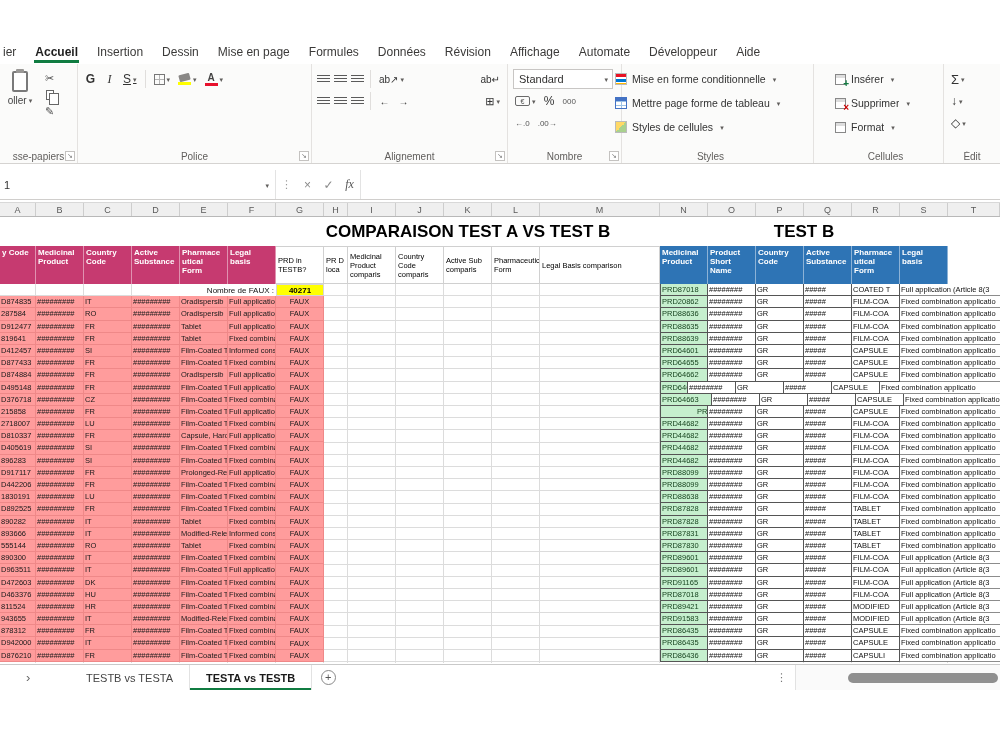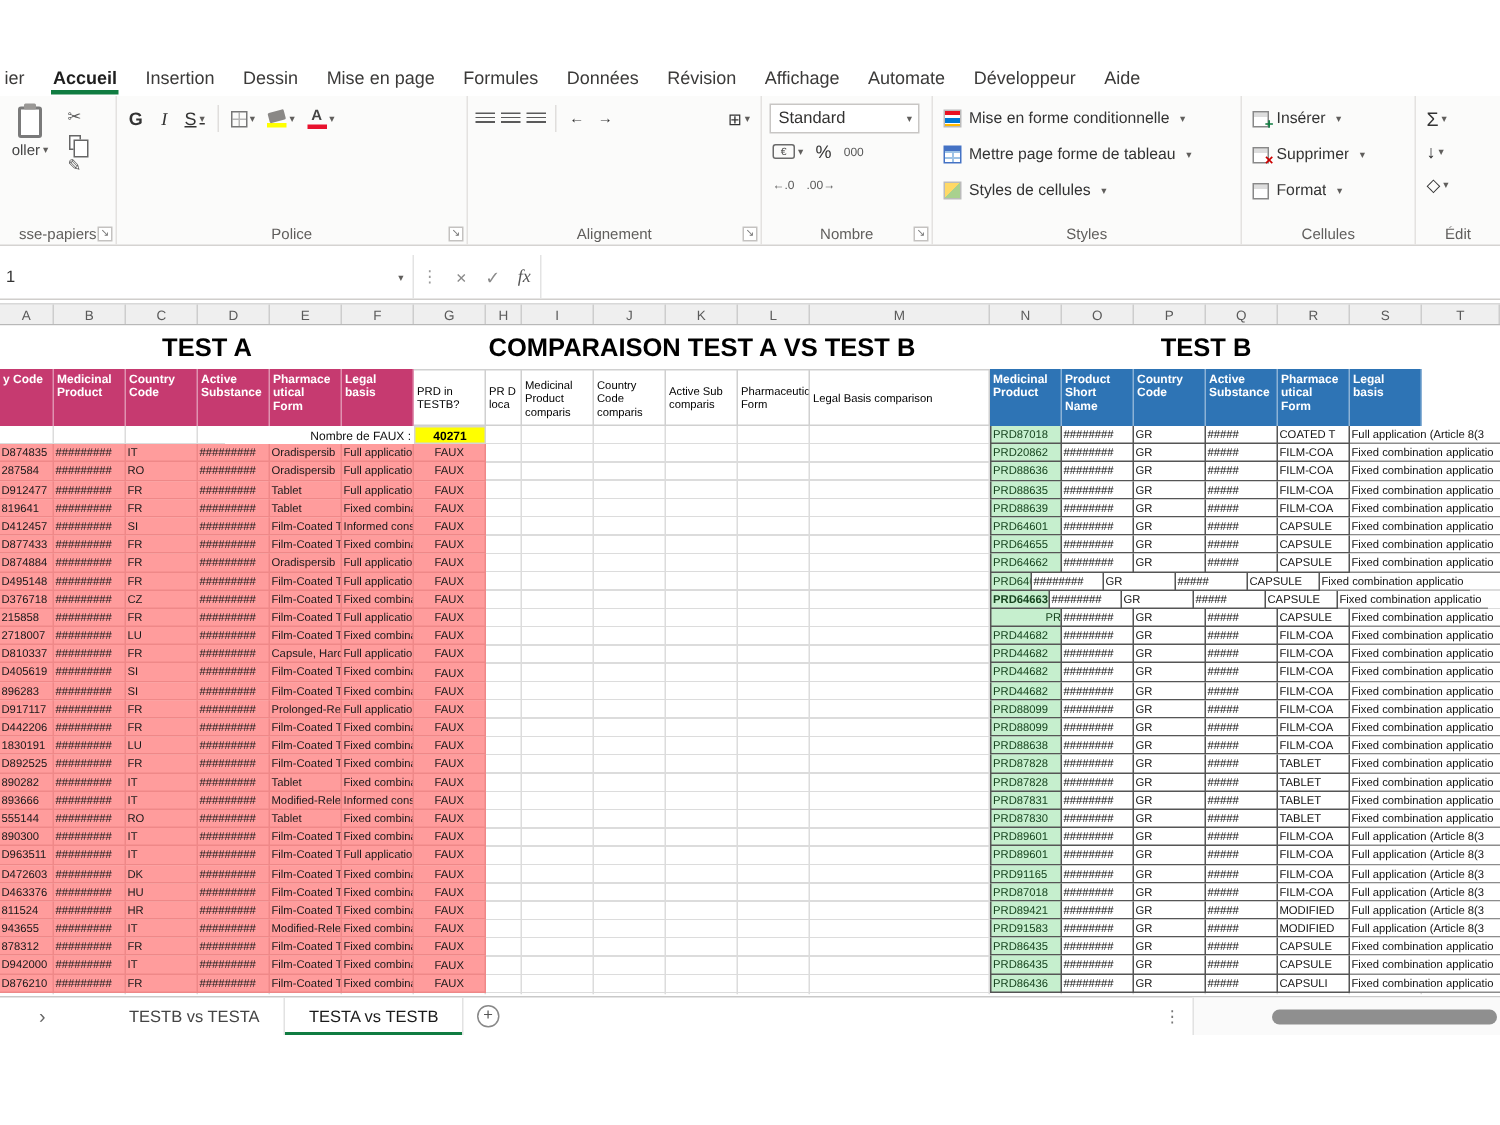--- a/index.html
+++ b/index.html
@@ -89,21 +89,21 @@
 .bbody{position:absolute;left:660px;top:67px;z-index:1}
 .brow{display:flex;height:12.2px}
 .bc{height:12.2px;background:#fff;border-right:1px solid #555;border-bottom:1px solid #555;font-size:7.5px;line-height:11px;color:#111;padding:0 1px;white-space:nowrap;overflow:hidden}
 .bc.bid{background:#C6EFCE;color:#17441f;border-left:1px solid #555}
 .bc.blegal{border-right:none;border-bottom:1px solid #8c8c8c}
 
 
 .sheetbar{position:absolute;top:664px;left:0;width:1000px;height:26px;background:#fff;border-top:1px solid #c9c9c9;display:flex;align-items:stretch;font-size:11px;color:#444}
 .nav{width:70px;display:flex;align-items:center;padding-left:26px;color:#666;font-size:13px}
 .stab{display:flex;align-items:center;padding:0 16px;border-right:1px solid #e2e2e2;white-space:nowrap;cursor:default}
-.stab.active{font-weight:normal;color:#1a1a1a;box-shadow:inset 0 -2px 0 #107C41}
+.stab.active{font-weight:bold;color:#1a1a1a;box-shadow:inset 0 -2px 0 #107C41}
 .addtab{width:32px;display:flex;align-items:center;justify-content:center}
 .addtab span{width:15px;height:15px;border:1px solid #888;border-radius:50%;display:flex;align-items:center;justify-content:center;font-size:11px;color:#555;line-height:1}
 .tabdots{margin-left:auto;display:flex;align-items:center;padding:0 8px;color:#777}
 .hscroll{width:205px;border-left:1px solid #e2e2e2;background:#fafafa;position:relative}
 .hthumb{position:absolute;top:8px;height:10px;left:52px;right:2px;background:#8f8f8f;border-radius:5px}
 </style>
 </head>
 <body>
 
 <div class="app">
@@ -178,20 +178,31 @@
       <span class="launcher">↘</span>
     </div>
 
     <div class="group" style="left:312px;width:196px">
       <div class="gbody">
         <div class="rrow">
           <span class="i-al"></span>
           <span class="i-al"></span>
           <span class="i-al"></span>
           <span class="sep"></span>
+          <span class="btn" style="font-size:10px">
+              <span>ab↗</span>
+              <span class="caret">▾</span>
+            </span>
+          <span class="btn" style="font-size:10px;margin-left:auto">ab↵</span>
+        </div>
+        <div class="rrow">
+          <span class="i-al"></span>
+          <span class="i-al"></span>
+          <span class="i-al"></span>
+          <span class="sep"></span>
           <span class="btn" style="font-size:10px">←</span>
           <span class="btn" style="font-size:10px">→</span>
           <span class="btn" style="font-size:11px;margin-left:auto">
               <span>⊞</span>
               <span class="caret">▾</span>
             </span>
         </div>
       </div>
       <div class="glabel">Alignement</div>
       <span class="launcher">↘</span>
@@ -217,21 +228,21 @@
         </div>
         <div class="rrow">
           <span class="btn num-dec">←.0</span>
           <span class="btn num-dec">.00→</span>
         </div>
       </div>
       <div class="glabel">Nombre</div>
       <span class="launcher">↘</span>
     </div>
 
-    <div class="group" style="left:622px;width:206px">
+    <div class="group" style="left:608px;width:206px">
       <div class="gbody">
         <div class="stylerow">
           <span class="i-cf"></span>
           <span class="stxt">Mise en forme conditionnelle</span>
           <span class="caret">▾</span>
         </div>
         <div class="stylerow">
           <span class="i-ftable"></span>
           <span class="stxt">Mettre page forme de tableau</span>
           <span class="caret">▾</span>
@@ -322,21 +333,20 @@
       <div class="colhead" style="width: 48px;">O</div>
       <div class="colhead" style="width: 48px;">P</div>
       <div class="colhead" style="width: 48px;">Q</div>
       <div class="colhead" style="width: 48px;">R</div>
       <div class="colhead" style="width: 48px;">S</div>
       <div class="colhead" style="width: 52px;">T</div>
     </div>
 
   <div class="gridarea" id="gridarea">
     <div class="hlines"></div>
-    <div class="title" id="title-a">TEST A</div>
     <div class="title" id="title-b">TEST B</div>
     <div class="title" id="title-comp">COMPARAISON TEST A VS TEST B</div>
     <div class="hrow" id="testa-head">
         <div class="ha" style="width: 36px;">y Code</div>
         <div class="ha" style="width: 48px;">Medicinal Product</div>
         <div class="ha" style="width: 48px;">Country Code</div>
         <div class="ha" style="width: 48px;">Active Substance</div>
         <div class="ha" style="width: 48px;">Pharmaceutical Form</div>
         <div class="ha" style="width: 48px;">Legal basis</div>
       </div>
@@ -698,21 +708,21 @@
         </div>
         <div class="brow">
           <div class="bc bid" style="width: 28px;">PRD64666</div>
           <div class="bc" style="width: 48px;">########</div>
           <div class="bc" style="width: 48px;">GR</div>
           <div class="bc" style="width: 48px;">#####</div>
           <div class="bc" style="width: 48px;">CAPSULE</div>
           <div class="bc blegal" style="width: 100px;">Fixed combination applicatio</div>
         </div>
         <div class="brow">
-          <div class="bc bid" style="width: 40px; font-weight: bold;">PRD64663</div>
+          <div class="bc bid" style="width: 52px;">PRD64663</div>
           <div class="bc" style="width: 48px;">########</div>
           <div class="bc" style="width: 48px;">GR</div>
           <div class="bc" style="width: 48px;">#####</div>
           <div class="bc" style="width: 48px;">CAPSULE</div>
           <div class="bc blegal" style="width: 100px;">Fixed combination applicatio</div>
         </div>
         <div class="brow">
           <div class="bc bid" style="width: 48px; padding-left: 36px;">PRD64661</div>
           <div class="bc" style="width: 48px;">########</div>
           <div class="bc" style="width: 48px;">GR</div>

